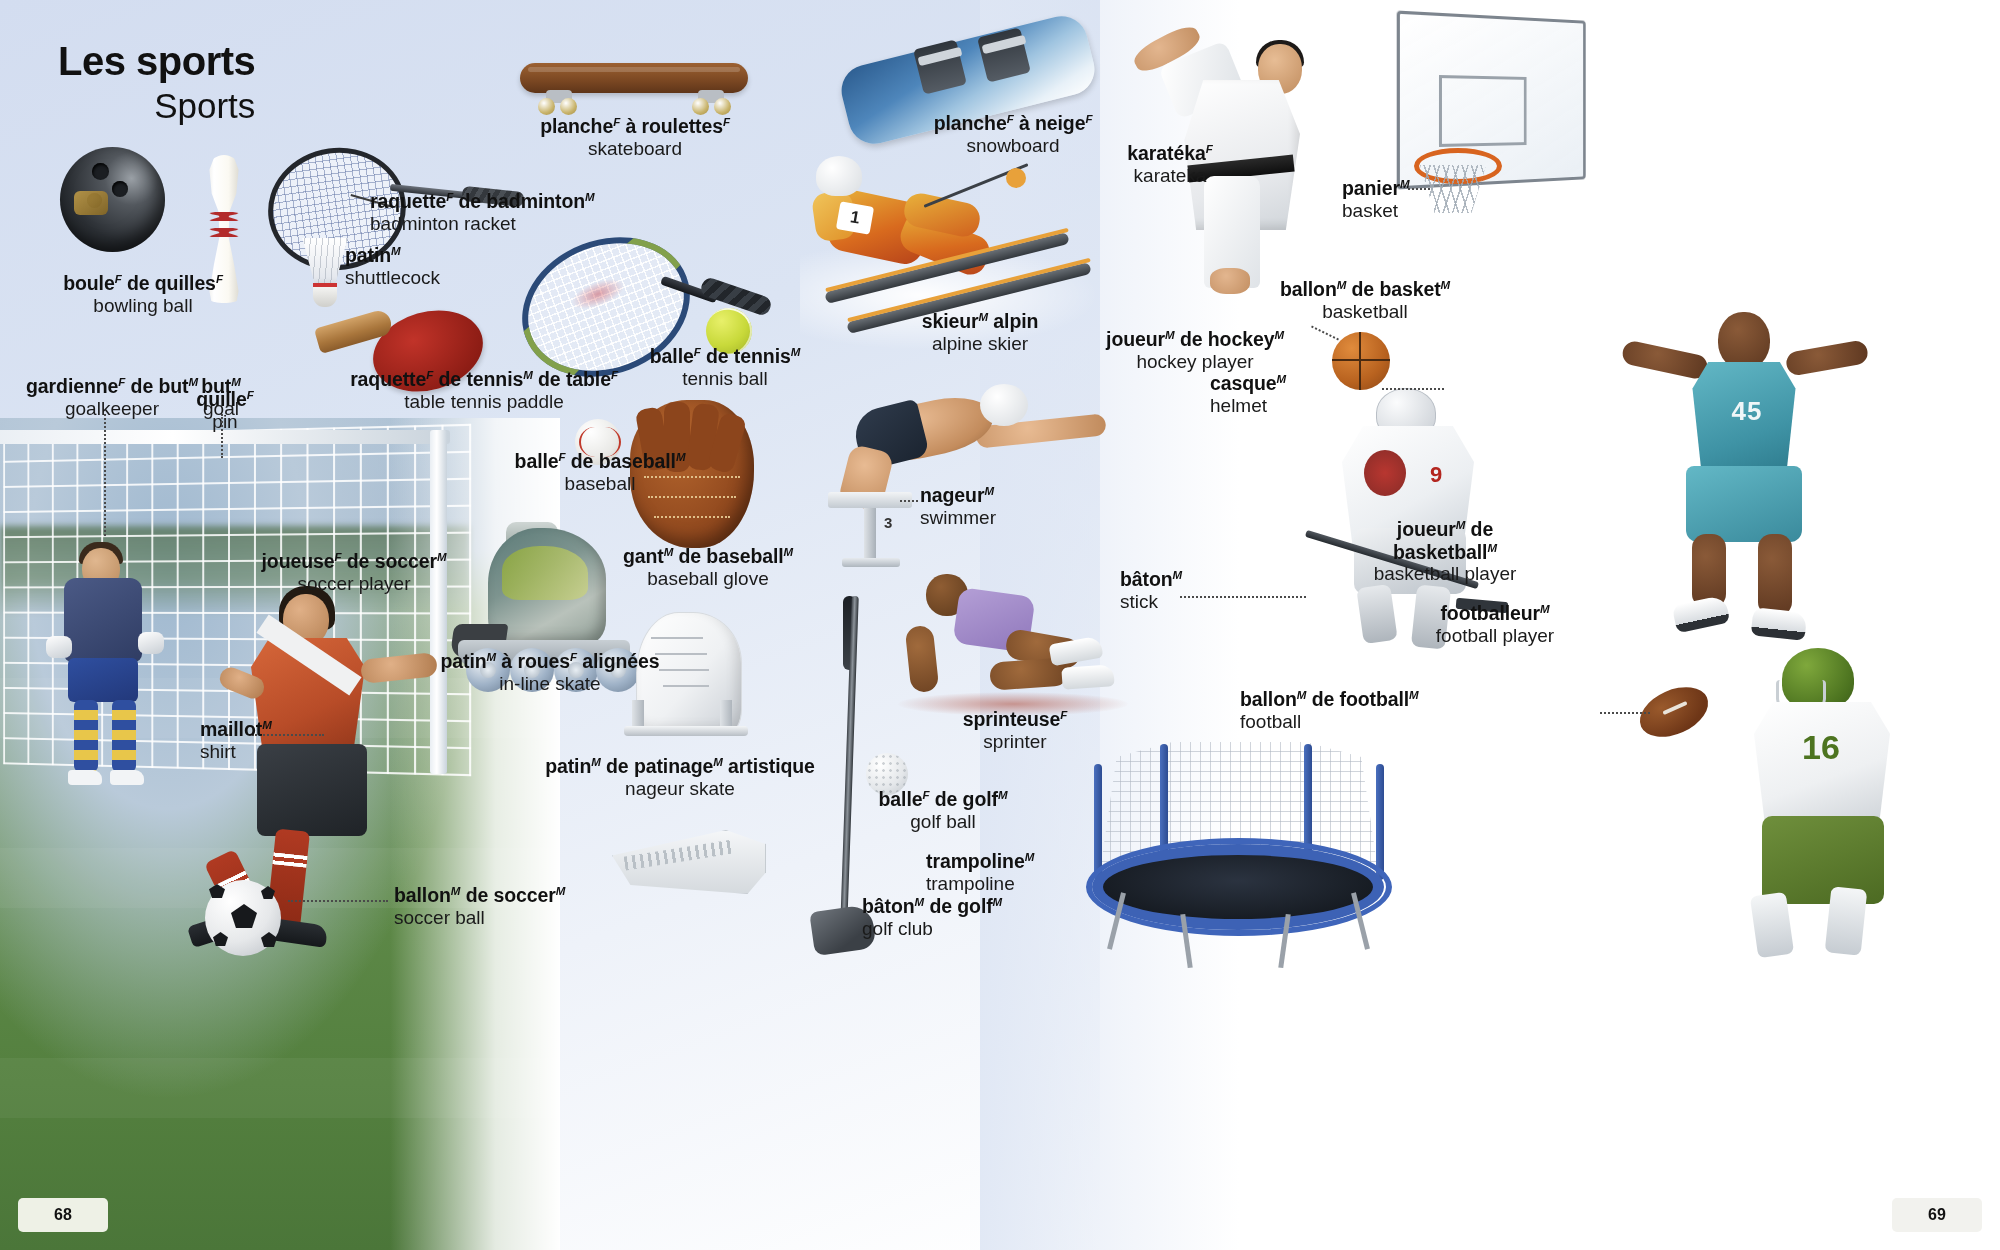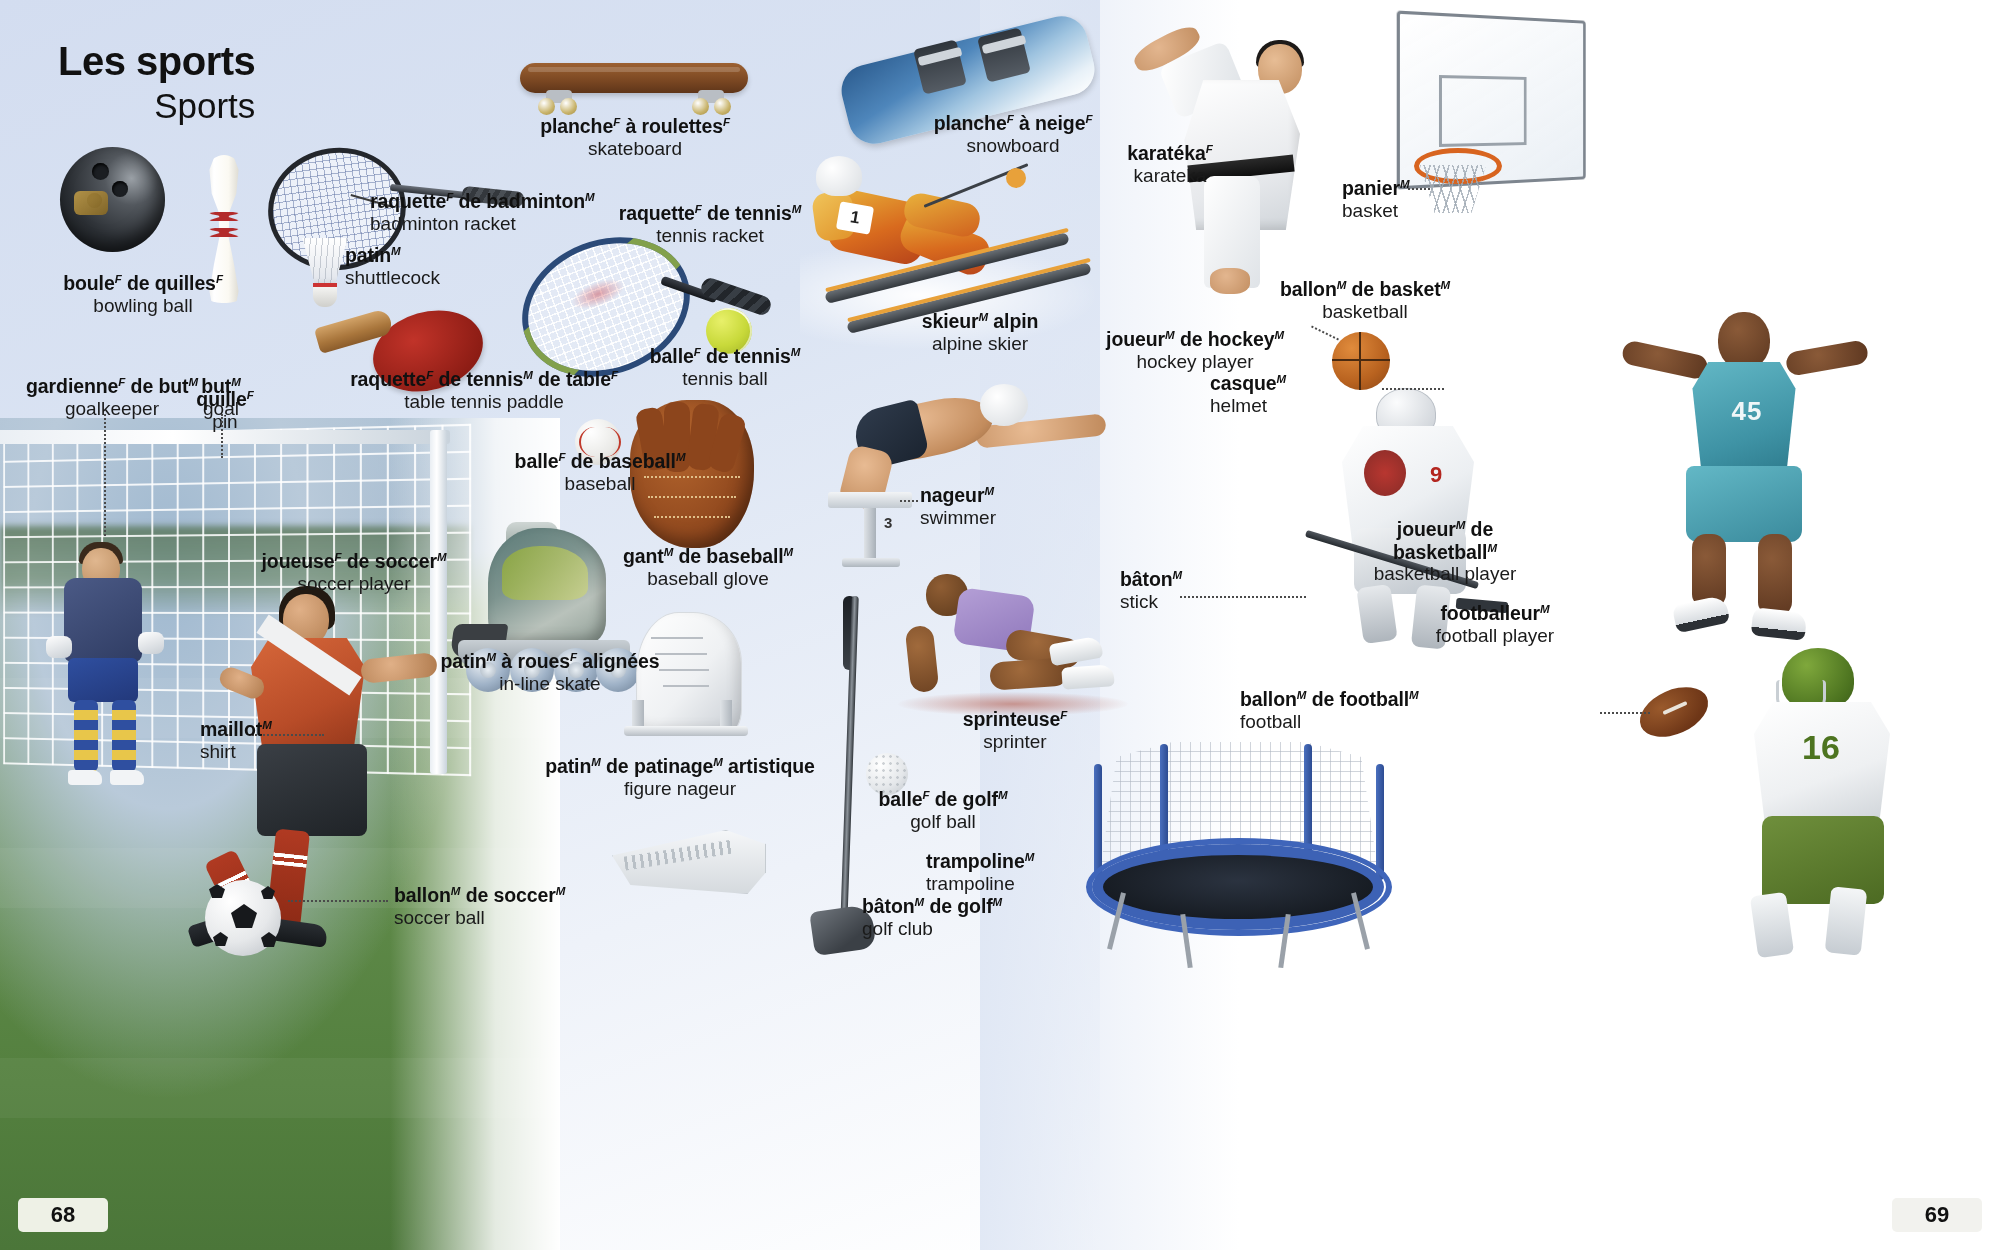--- a/index.html
+++ b/index.html
@@ -70,21 +70,21 @@
 
   
   .dots{position:absolute;border-bottom:2.4px dotted #4a4a4a;height:0;}
   .vdots{position:absolute;border-left:2.4px dotted #4a4a4a;width:0;}
   .line{position:absolute;background:#3b3b3b;height:1.6px;}
 
   
   .pagenum{
     position:absolute;bottom:18px;width:90px;height:34px;
     background:#eef1e6;border-radius:5px;
-    font-size:22px;font-weight:bold;color:#111;
+    font-size:16px;font-weight:bold;color:#111;
     display:flex;align-items:center;justify-content:center;
   }
   .pg-left{left:18px;}
   .pg-right{right:18px;background:#f2f2ee;}
 
   
   
   .bowl-ball{
     position:absolute;left:60px;top:147px;width:105px;height:105px;border-radius:50%;
     background:radial-gradient(circle at 68% 30%, #9aa0a6 0%, #53585e 26%, #2b2f34 62%, #14171a 100%);
@@ -675,24 +675,20 @@
   <div class="lbl lft" style="left:345px;top:244px;">
     <div class="fr"><span>patin</span><sup>M</sup></div>
     <div class="en">shuttlecock</div>
   </div>
 
   <div class="lbl ctr" style="left:490px;top:115px;width:290px;">
     <div class="fr"><span>planche</span><sup>F</sup><span> à roulettes</span><sup>F</sup></div>
     <div class="en">skateboard</div>
   </div>
 
-  <div class="lbl ctr" style="left:580px;top:202px;width:260px;">
-    <div class="fr"><span>raquette</span><sup>F</sup><span> de tennis</span><sup>M</sup></div>
-    <div class="en">tennis racket</div>
-  </div>
 
   <div class="lbl ctr" style="left:610px;top:345px;width:230px;">
     <div class="fr"><span>balle</span><sup>F</sup><span> de tennis</span><sup>M</sup></div>
     <div class="en">tennis ball</div>
   </div>
 
   <div class="lbl ctr" style="left:284px;top:368px;width:400px;">
     <div class="fr"><span>raquette</span><sup>F</sup><span> de tennis</span><sup>M</sup><span> de table</span><sup>F</sup></div>
     <div class="en">table tennis paddle</div>
   </div>
@@ -736,21 +732,21 @@
     <div class="en">baseball glove</div>
   </div>
 
   <div class="lbl ctr" style="left:420px;top:650px;width:260px;">
     <div class="fr"><span>patin</span><sup>M</sup><span> à roues</span><sup>F</sup><span> alignées</span></div>
     <div class="en">in-line skate</div>
   </div>
 
   <div class="lbl ctr" style="left:520px;top:755px;width:320px;">
     <div class="fr"><span>patin</span><sup>M</sup><span> de patinage</span><sup>M</sup><span> artistique</span></div>
-    <div class="en">figure nageur</div>
+    <div class="en">nageur skate</div>
   </div>
 
 
   <div class="lbl ctr" style="left:888px;top:112px;width:250px;">
     <div class="fr"><span>planche</span><sup>F</sup><span> à neige</span><sup>F</sup></div>
     <div class="en">snowboard</div>
   </div>
 
   <div class="lbl ctr" style="left:1060px;top:142px;width:220px;">
     <div class="fr"><span>karatéka</span><sup>F</sup></div>

